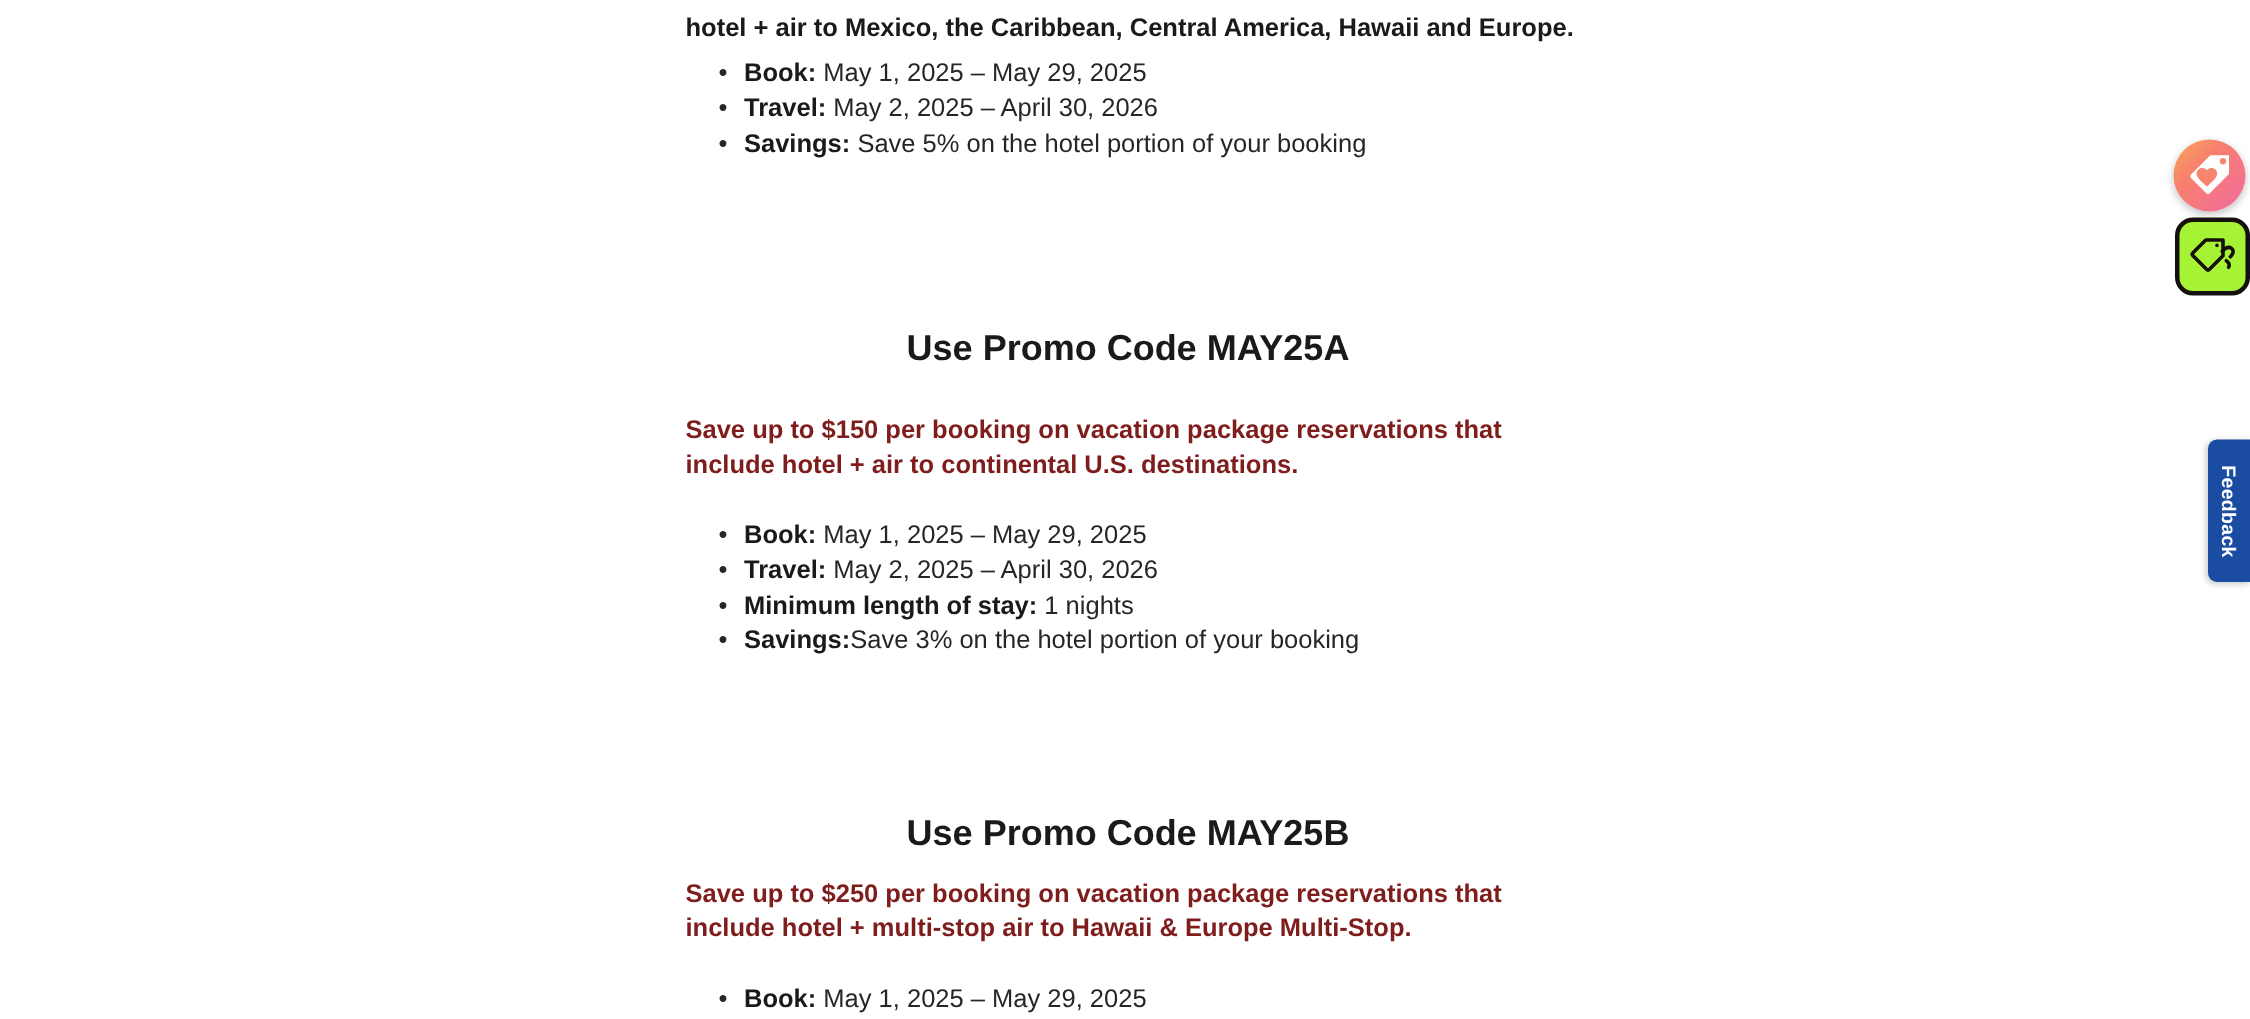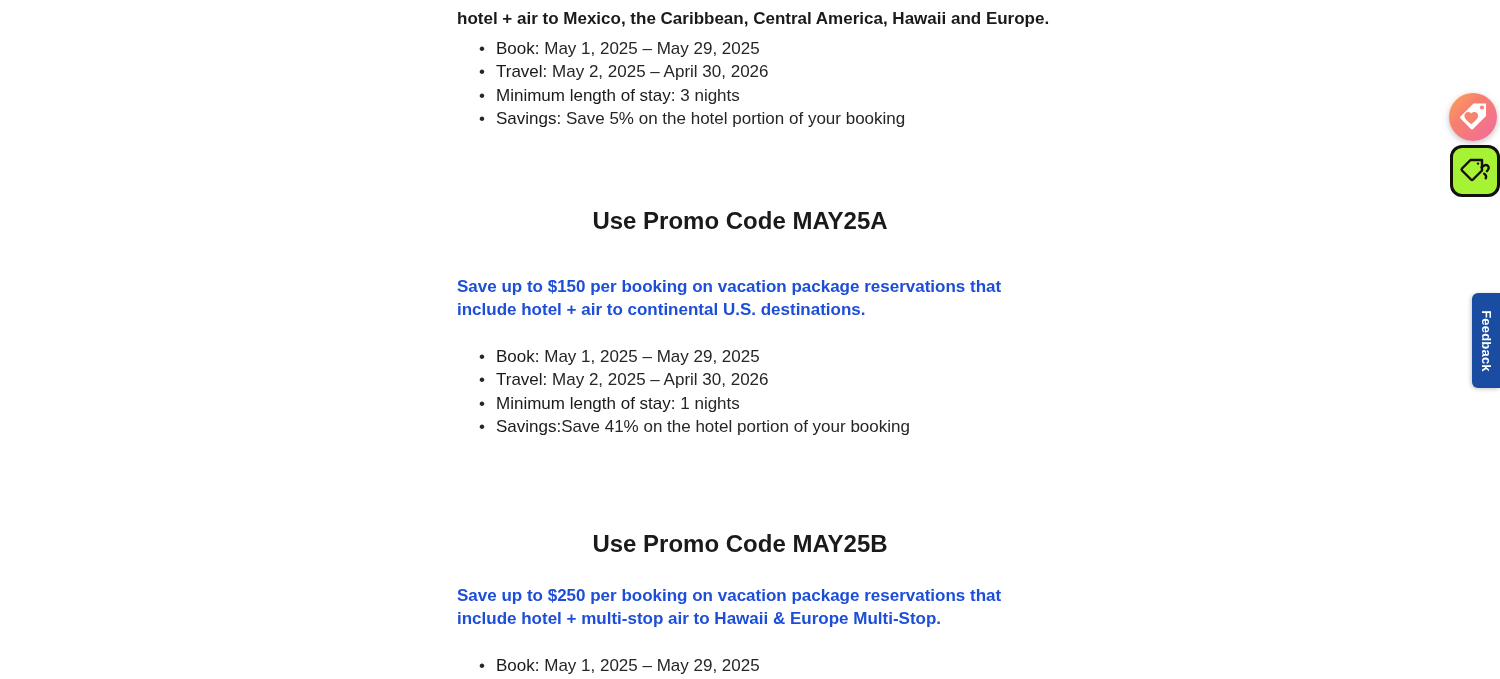--- a/index.html
+++ b/index.html
@@ -57,39 +57,39 @@
   ul.terms li::before {
     content: "\2022";
     position: absolute;
     left: 22px;
     top: 0;
     font-size: 17px;
     line-height: 23.3px;
     color: #262626;
   }
   ul.terms li b {
-    font-weight: normal;
+    font-weight: bold;
     color: #1a1a1a;
   }
 
   h2.promo-heading {
     font-size: 24px;
     font-weight: bold;
     line-height: 30px;
     color: #1a1a1a;
     text-align: center;
-    margin: 0;
+    margin: 12px;
     width: 566px;
   }
 
   p.promo-desc {
     font-size: 17px;
     font-weight: bold;
     line-height: 23.3px;
-    color: #1d4ed8;
+    color: #7f1d1d;
     margin: 0;
   }
 
   
   .blk { position: absolute; left: 0; width: 566px; }
 
   
   .widget-stack {
     position: absolute;
     right: 0;
@@ -153,37 +153,36 @@
   <div class="content-col">
 
     <div class="blk" style="top:16px;">
       <p class="cut-line">hotel + air to Mexico, the Caribbean, Central America, Hawaii and Europe.</p>
     </div>
 
     <div class="blk" style="top:37px;">
       <ul class="terms">
         <li><b>Book:</b><span> </span><span>May 1, 2025 – May 29, 2025</span></li>
         <li><b>Travel:</b><span> </span><span>May 2, 2025 – April 30, 2026</span></li>
-        <li><b>Minimum length of stay:</b><span> </span><span>3 nights</span></li>
         <li><b>Savings:</b><span> </span><span>Save 5% on the hotel portion of your booking</span></li>
       </ul>
     </div>
 
     <div class="blk" style="top:206px;">
       <h2 class="promo-heading">Use Promo Code MAY25A</h2>
     </div>
     <div class="blk" style="top:275px;">
       <p class="promo-desc">Save up to $150 per booking on vacation package reservations that include hotel + air to continental U.S. destinations.</p>
     </div>
     <div class="blk" style="top:345px;">
       <ul class="terms">
         <li><b>Book:</b><span> </span><span>May 1, 2025 – May 29, 2025</span></li>
         <li><b>Travel:</b><span> </span><span>May 2, 2025 – April 30, 2026</span></li>
         <li><b>Minimum length of stay:</b><span> </span><span>1 nights</span></li>
-        <li><b>Savings:</b><span></span><span>Save 41% on the hotel portion of your booking</span></li>
+        <li><b>Savings:</b><span></span><span>Save 3% on the hotel portion of your booking</span></li>
       </ul>
     </div>
 
     <div class="blk" style="top:529px;">
       <h2 class="promo-heading">Use Promo Code MAY25B</h2>
     </div>
     <div class="blk" style="top:584px;">
       <p class="promo-desc">Save up to $250 per booking on vacation package reservations that include hotel + multi-stop air to Hawaii &amp; Europe Multi-Stop.</p>
     </div>
     <div class="blk" style="top:654px;">

